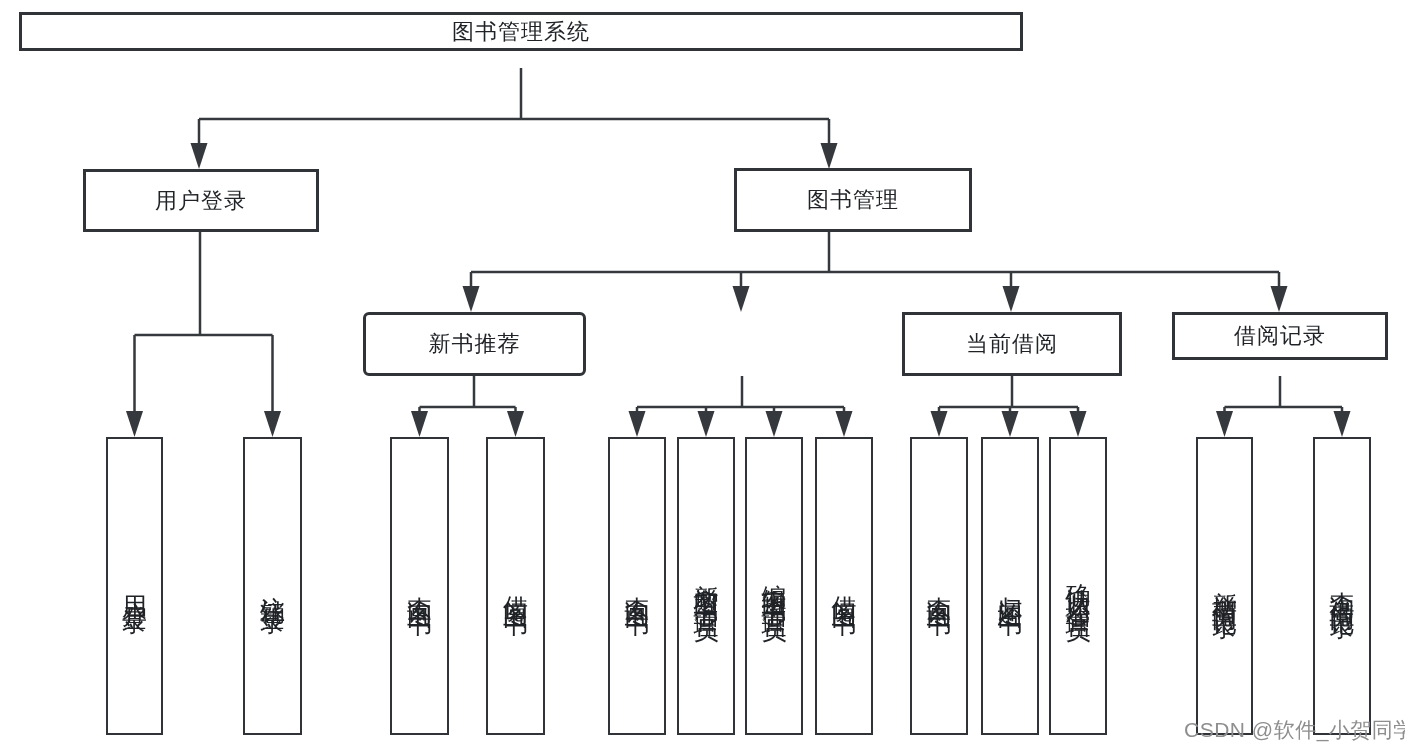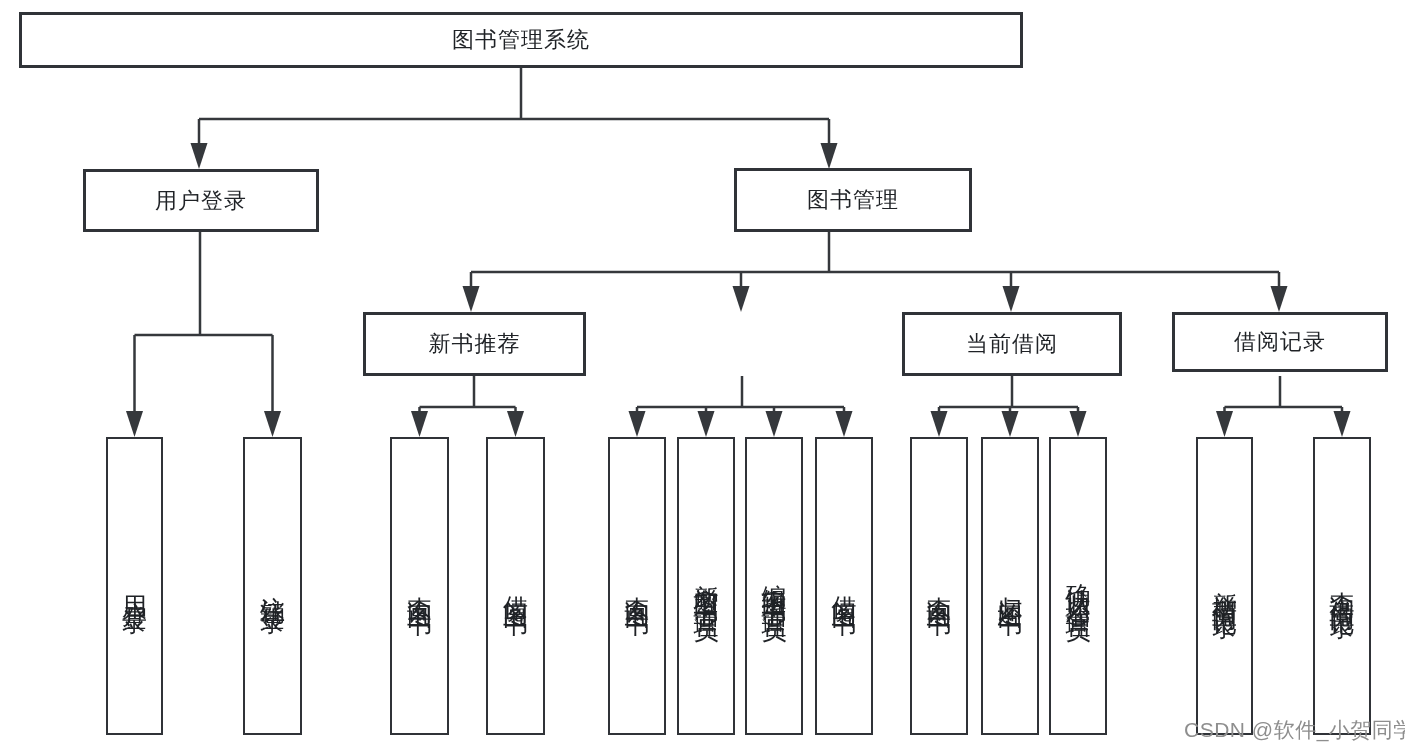--- a/index.html
+++ b/index.html
@@ -82,38 +82,38 @@
       <polygon class="arrow" points="765.5,411 782.5,411 774,437"></polygon>
       <polygon class="arrow" points="835.5,411 852.5,411 844,437"></polygon>
       <polygon class="arrow" points="930.5,411 947.5,411 939,437"></polygon>
       <polygon class="arrow" points="1001.5,411 1018.5,411 1010,437"></polygon>
       <polygon class="arrow" points="1069.5,411 1086.5,411 1078,437"></polygon>
       <polygon class="arrow" points="1216,411 1233,411 1224.5,437"></polygon>
       <polygon class="arrow" points="1333.5,411 1350.5,411 1342,437"></polygon>
     </g>
   </svg>
 
-  <div class="node h-node" style="left:19px; top:12px; width:1004px; height:56px;">
+  <div class="node h-node" style="left:19px; top:12px; width:1004px; height:39px;">
     <span>图书管理系统</span>
   </div>
 
   <div class="node h-node" style="left:83px; top:169px; width:236px; height:63px;">
     <span>用户登录</span>
   </div>
   <div class="node h-node" style="left:710px; top:168px; width:238px; height:64px;margin-left:24px;">
     <span>图书管理</span>
   </div>
 
-  <div class="node h-node" style="left:363px; top:312px; width:223px; height:64px;">
+  <div class="node h-node" style="left:363px; top:312px; width:223px; height:64px;border-radius:6px;">
     <span>新书推荐</span>
   </div>
   <div class="node h-node" style="left:902px; top:312px; width:220px; height:64px;text-align:right;">
     <span>当前借阅</span>
   </div>
-  <div class="node h-node" style="left:1172px; top:312px; width:216px; height:60px;">
+  <div class="node h-node" style="left:1172px; top:312px; width:216px; height:48px;">
     <span>借阅记录</span>
   </div>
 
   <div class="node leaf" style="left:106px; top:437px; width:57px; height:298px;">
     <span class="v-label">用户登录</span>
   </div>
   <div class="node leaf" style="left:243px; top:437px; width:59px; height:298px;">
     <span class="v-label">注销登录</span>
   </div>
 

